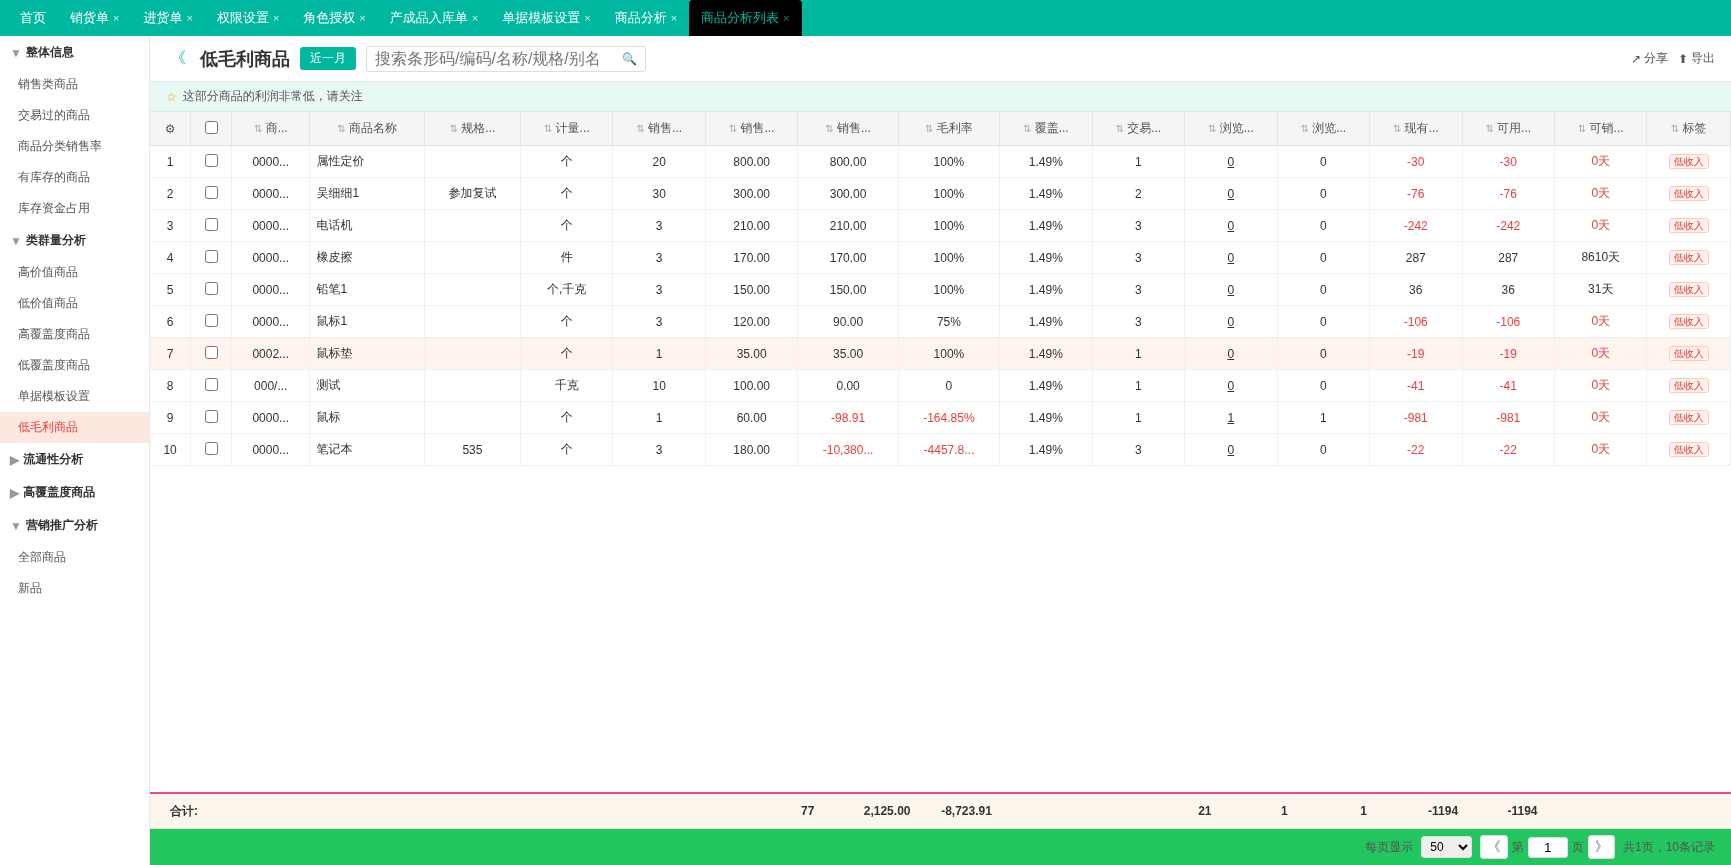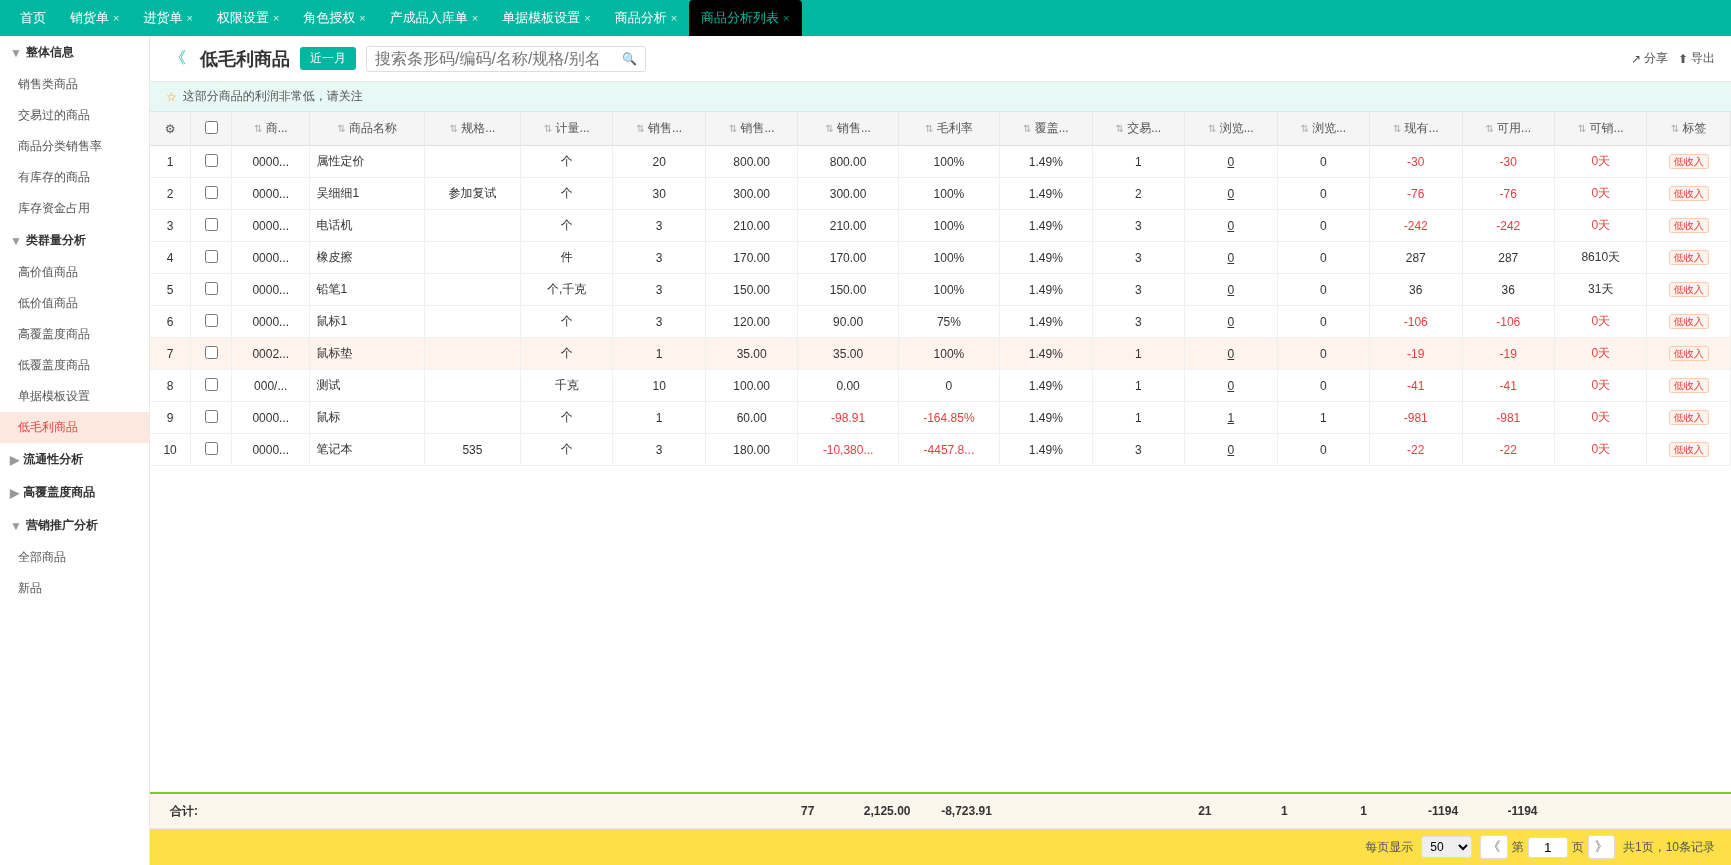--- a/index.html
+++ b/index.html
@@ -178,21 +178,21 @@
       color: #e84040;
       border: 1px solid #ffccaa;
       border-radius: 3px;
       padding: 1px 4px;
       font-size: 10px;
     }
     .underline-link { text-decoration: underline; cursor: pointer; color: #333; }
 
     
     .table-footer {
-      border-top: 2px solid #84cc16;
+      border-top: 2px solid #ec4899;
       background: #fdf6ec;
       display: flex;
       align-items: center;
       padding: 6px 10px;
       font-size: 12px;
       font-weight: bold;
       gap: 0;
       min-height: 36px;
     }
     .footer-label { padding: 0 10px; color: #333; }
@@ -202,21 +202,21 @@
       padding: 0 4px;
     }
 
     
     .pagination-bar {
       display: flex;
       align-items: center;
       justify-content: flex-end;
       padding: 6px 16px;
       border-top: 1px solid #e8e8e8;
-      background: #fde047;
+      background: #22c55e;
       gap: 8px;
       font-size: 12px;
       color: #555;
     }
     .pagination-bar select {
       border: 1px solid #ddd;
       border-radius: 3px;
       padding: 2px 4px;
       font-size: 12px;
     }

